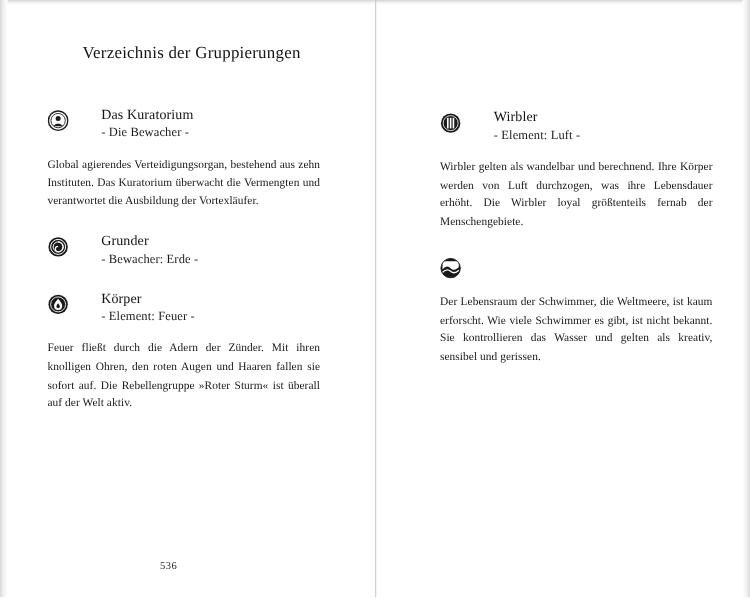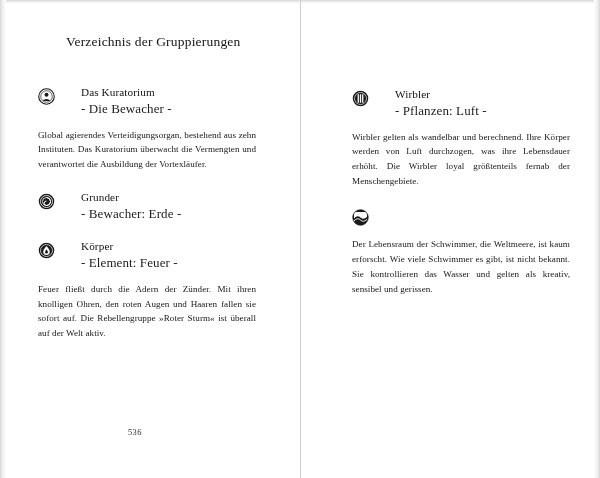--- a/index.html
+++ b/index.html
@@ -98,39 +98,39 @@
     display: flex;
     flex-direction: column;
     line-height: 1.18;
   }
   .entry-name {
     font-size: 11.2px;
     color: #121212;
     letter-spacing: 0.1px;
   }
   .entry-subtitle {
-    font-size: 13px;
+    font-size: 10px;
     color: #1c1c1c;
     margin-top: 2px;
     letter-spacing: 0.1px;
   }
 
   .entry-body {
     margin: 11px 0 0 0;
     font-size: 9.1px;
     line-height: 1.62;
     text-align: justify;
     color: #171717;
     letter-spacing: 0.05px;
   }
 
   .page-number {
     position: absolute;
     left: 128px;
-    top: 428px;
+    top: 448px;
     font-size: 8.4px;
     color: #2a2a2a;
     letter-spacing: 0.4px;
   }
 </style>
 </head>
 <body>
 
 <div class="book-spread">
 
@@ -214,21 +214,21 @@
             <svg width="17" height="17" viewBox="0 0 34 34">
               <circle cx="17" cy="17" r="15.5" fill="#1a1a1a"></circle>
               <circle cx="17" cy="17" r="12" fill="none" stroke="#ffffff" stroke-width="1.3"></circle>
               <rect x="11.2" y="8.5" width="2.6" height="17" fill="#ffffff"></rect>
               <rect x="15.7" y="8.5" width="2.6" height="17" fill="#ffffff"></rect>
               <rect x="20.2" y="8.5" width="2.6" height="17" fill="#ffffff"></rect>
             </svg>
           </span>
           <span class="entry-titles">
             <span class="entry-name">Wirbler</span>
-            <span class="entry-subtitle">- Pflanzen: Luft -</span>
+            <span class="entry-subtitle">- Element: Luft -</span>
           </span>
         </div>
         <p class="entry-body">Wirbler gelten als wandelbar und berechnend. Ihre Körper werden von Luft durchzogen, was ihre Lebensdauer erhöht. Die Wirbler loyal größtenteils fernab der Menschengebiete.</p>
       </div>
 
       <div class="entry">
         <div class="entry-head">
           <span class="entry-icon">
             <svg width="17" height="17" viewBox="0 0 34 34">
               <circle cx="17" cy="17" r="15.5" fill="#1a1a1a"></circle>

